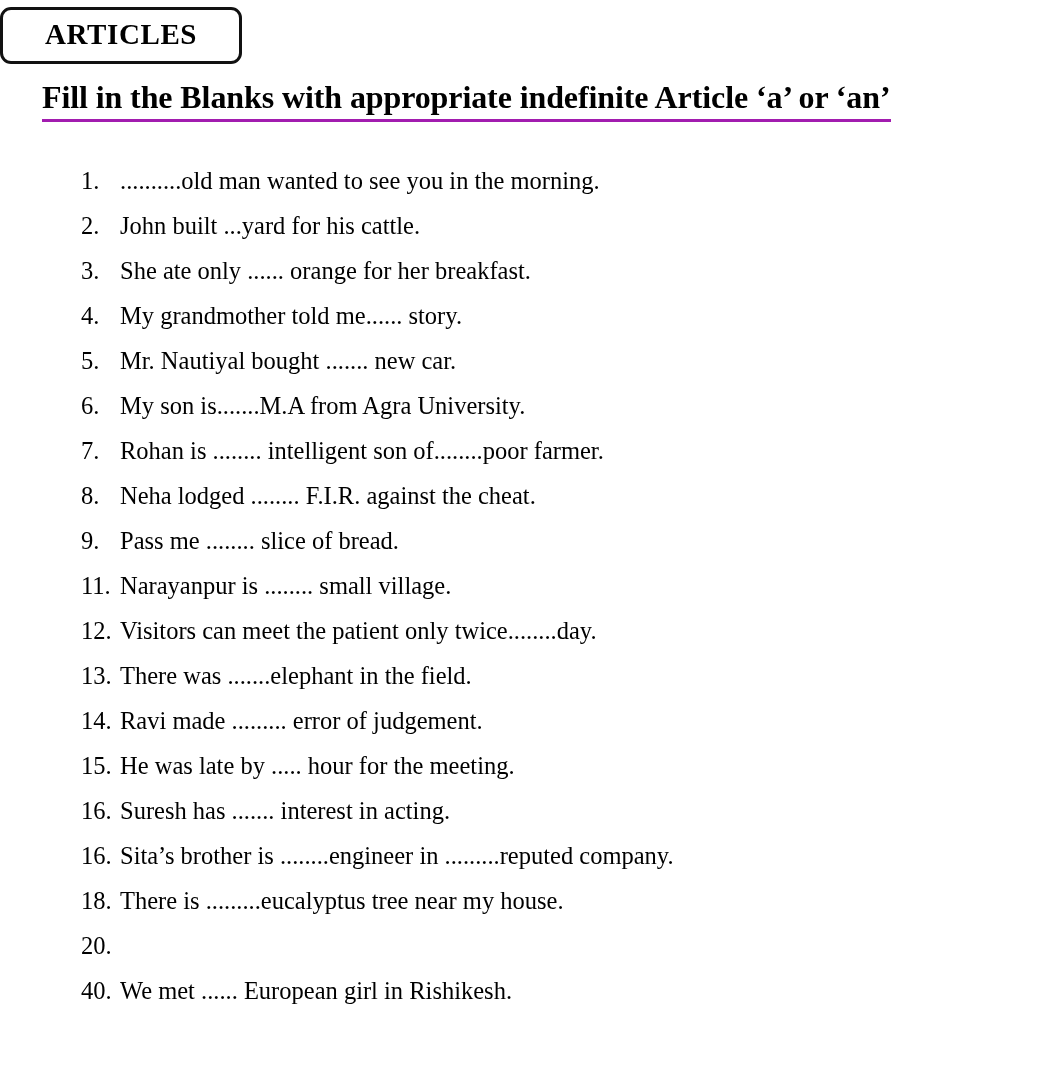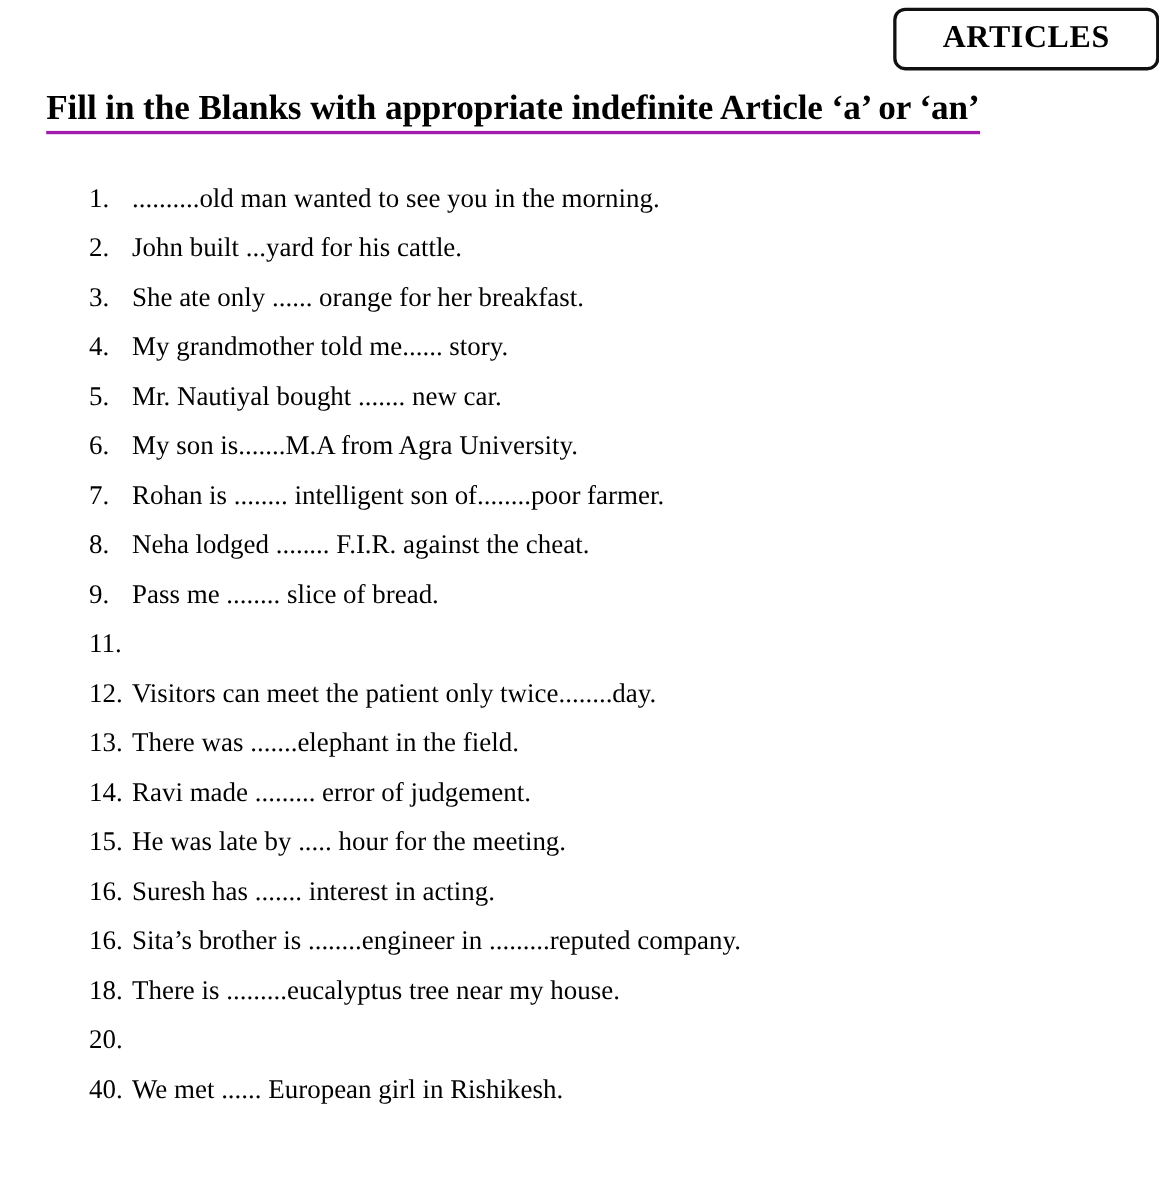--- a/index.html
+++ b/index.html
@@ -24,21 +24,21 @@
     box-sizing: border-box;
   }
 
   
   .title-wrap {
     position: absolute;
     left: 0;
     top: 7px;
     width: 1054px;
     display: flex;
-    justify-content: flex-end;
+    justify-content: flex-start;
   }
   .title-box {
     border: 3px solid #111111;
     border-radius: 11px;
     padding: 9px 42px 11px 42px;
     background: #ffffff;
     display: inline-block;
   }
   .title-text {
     font-family: "Liberation Serif", "DejaVu Serif", serif;
@@ -144,20 +144,21 @@
     </div>
 
     <div class="item">
       <span class="item-num">9.</span>
       <span class="item-text">Pass me ........ slice of bread.</span>
     </div>
 
 
     <div class="item">
       <span class="item-num">11.</span>
+      <span class="item-text">Narayanpur is ........ small village.</span>
     </div>
 
     <div class="item">
       <span class="item-num">12.</span>
       <span class="item-text">Visitors can meet the patient only twice........day.</span>
     </div>
 
     <div class="item">
       <span class="item-num">13.</span>
       <span class="item-text">There was .......elephant in the field.</span>

